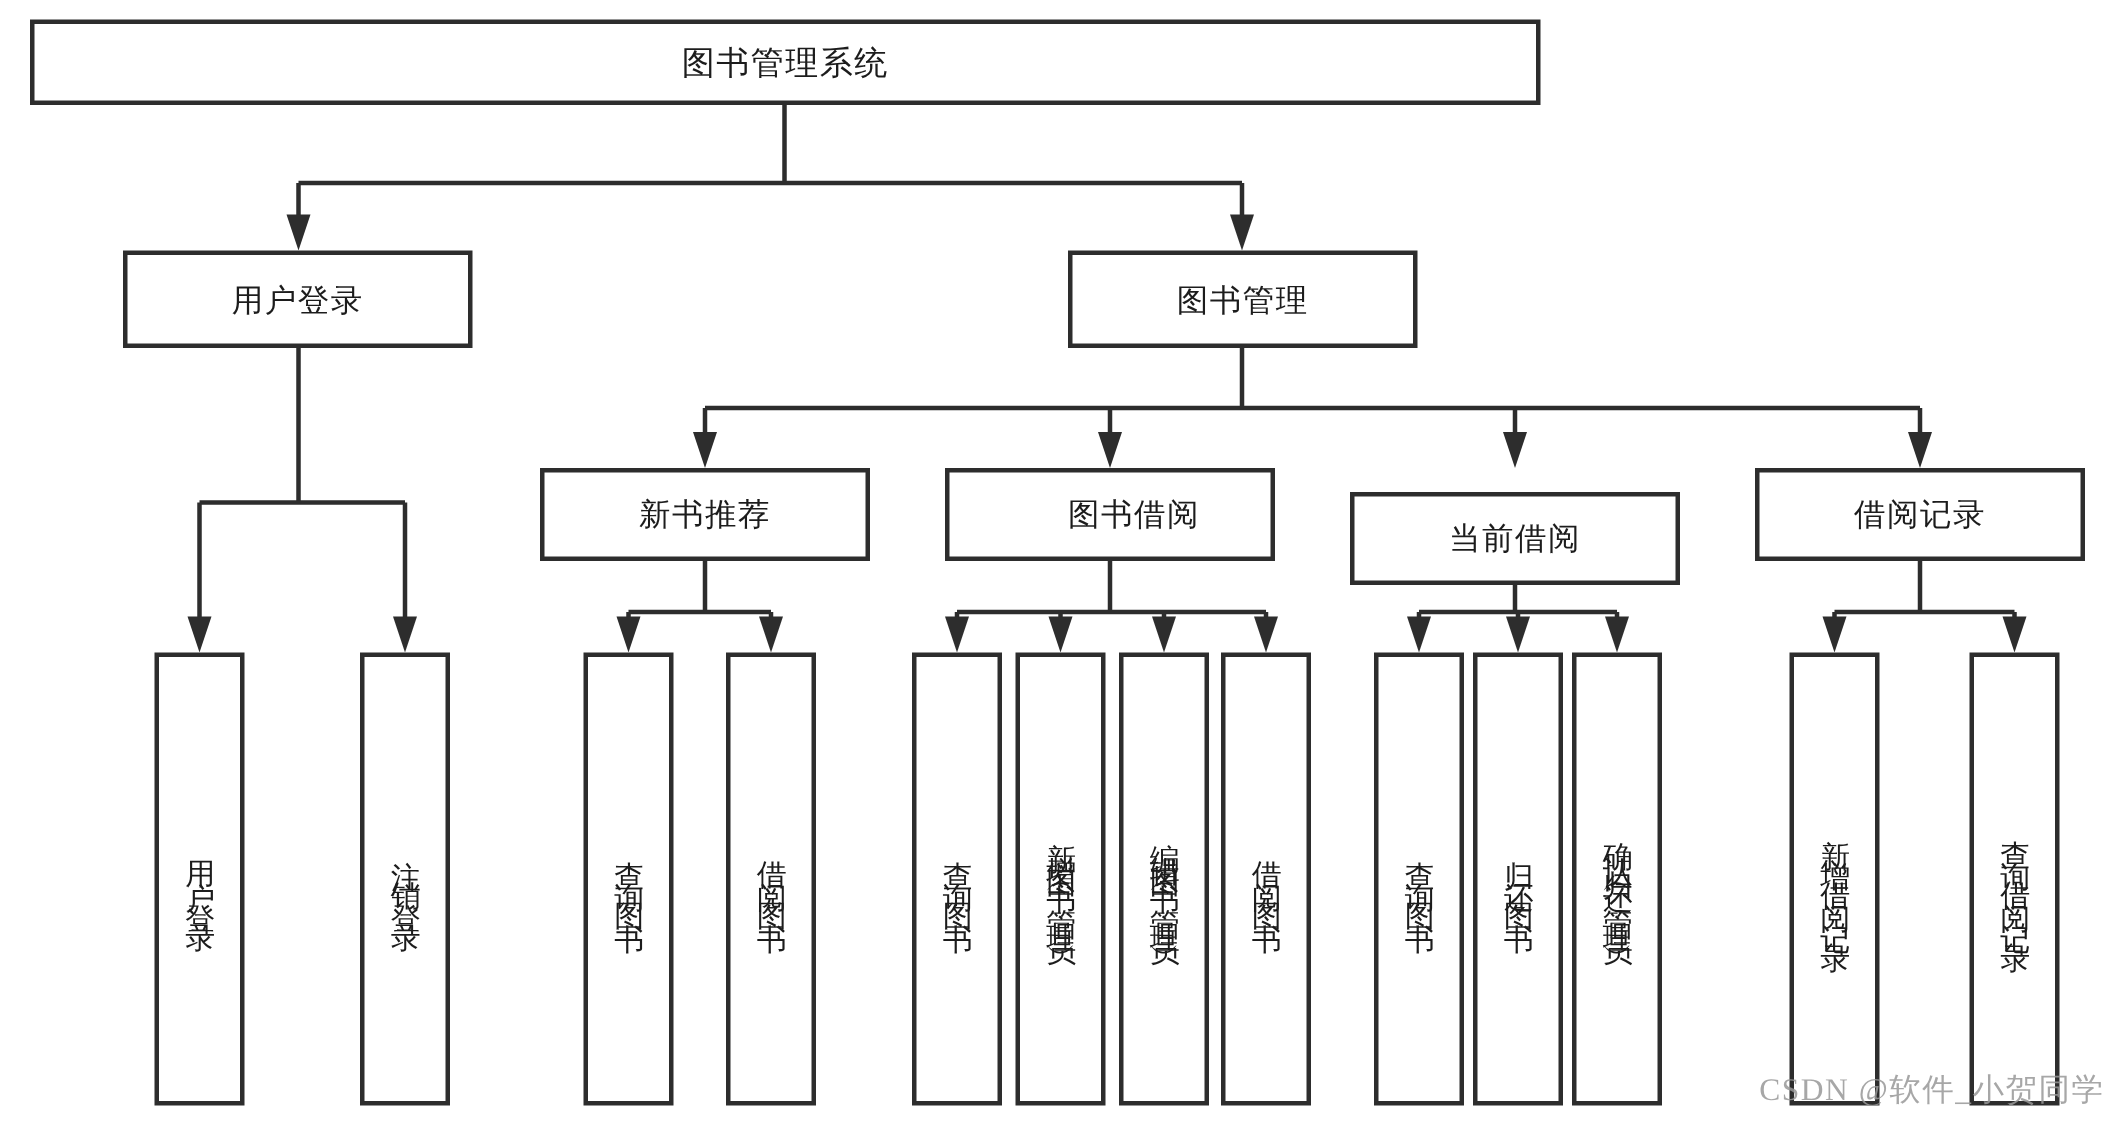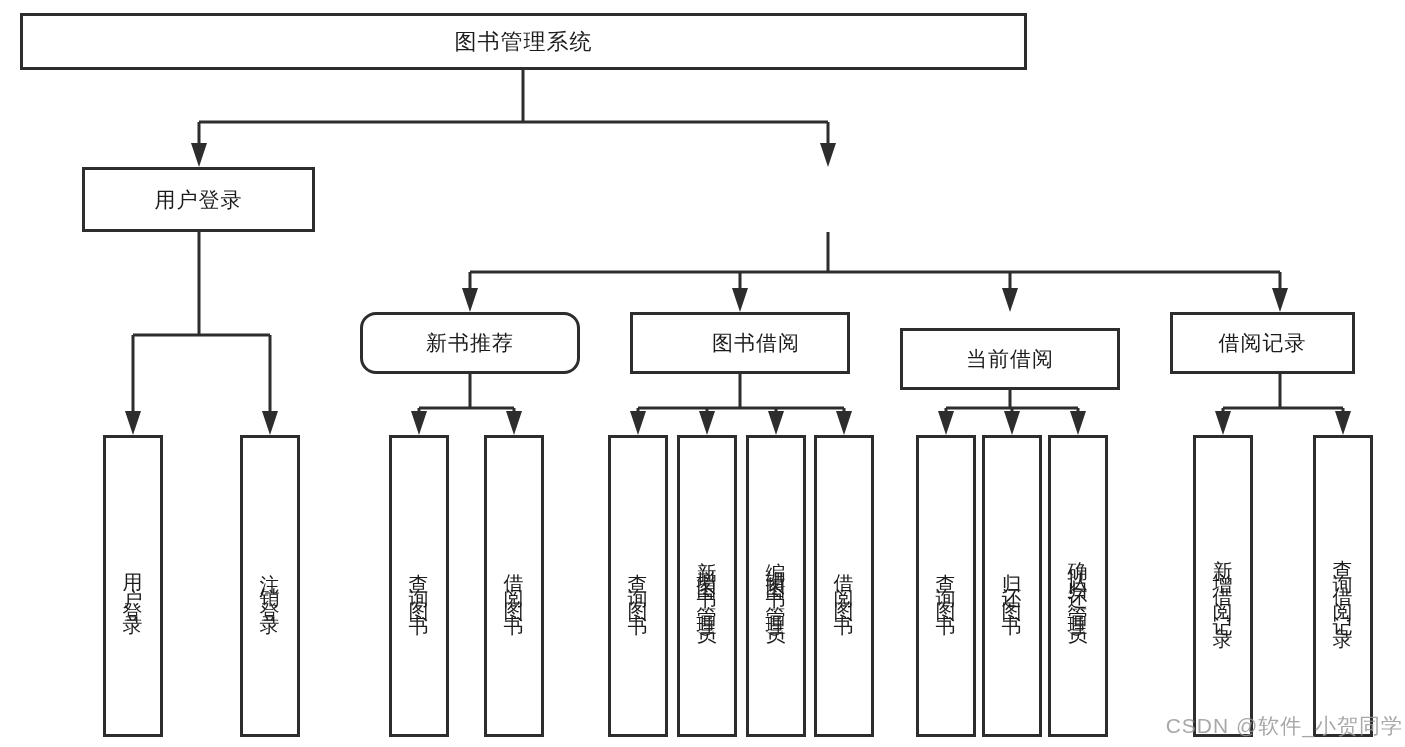--- a/index.html
+++ b/index.html
@@ -5,21 +5,21 @@
   html, body { margin: 0; padding: 0; }
   body {
     width: 1405px; height: 747px;
     background: #ffffff;
     font-family: "Liberation Sans", sans-serif;
     position: relative;
     overflow: hidden;
   }
   .stage {
     position: absolute; left: 0; top: 0;
-    width: 1405px; height: 747px;
+    width: 1405px; height: 747px; font-family: Liberation Serif, serif;
   }
   svg.connectors {
     position: absolute; left: 0; top: 0; z-index: 1;
   }
   .box {
     position: absolute; z-index: 2;
     background: #ffffff;
     border: 3px solid #2d2d2d;
     box-sizing: border-box;
     display: flex; align-items: center; justify-content: center;
@@ -87,31 +87,34 @@
     </g>
   </svg>
 
   <div class="box hbox root-box" style="left:20px; top:13px; width:1007px; height:57px;">
     <span class="lbl">图书管理系统</span>
   </div>
 
   <div class="box hbox" style="left:82px; top:167px; width:233px; height:65px;">
     <span class="lbl">用户登录</span>
   </div>
+  <div class="box hbox" style="left:712px; top:167px; width:233px; height:65px;">
+    <span class="lbl">图书管理</span>
+  </div>
 
-  <div class="box hbox" style="left:360px; top:312px; width:220px; height:62px;border-radius:16px;">
+  <div class="box hbox" style="left:360px; top:312px; width:220px; height:62px;">
     <span class="lbl">新书推荐</span>
   </div>
   <div class="box hbox" style="left:630px; top:312px; width:220px; height:62px;padding-left:32px;">
     <span class="lbl">图书借阅</span>
   </div>
   <div class="box hbox" style="left:900px; top:312px; width:220px; height:62px;margin-top:16px;">
     <span class="lbl">当前借阅</span>
   </div>
-  <div class="box hbox" style="left:1170px; top:312px; width:185px; height:62px;">
+  <div class="box hbox" style="left:1170px; top:312px; width:220px; height:62px;">
     <span class="lbl">借阅记录</span>
   </div>
 
   <div class="box vbox" style="left:103px; top:435px; width:60px; height:302px;">
     <span class="lbl">用户登录</span>
   </div>
   <div class="box vbox" style="left:240px; top:435px; width:60px; height:302px;">
     <span class="lbl">注销登录</span>
   </div>
 

